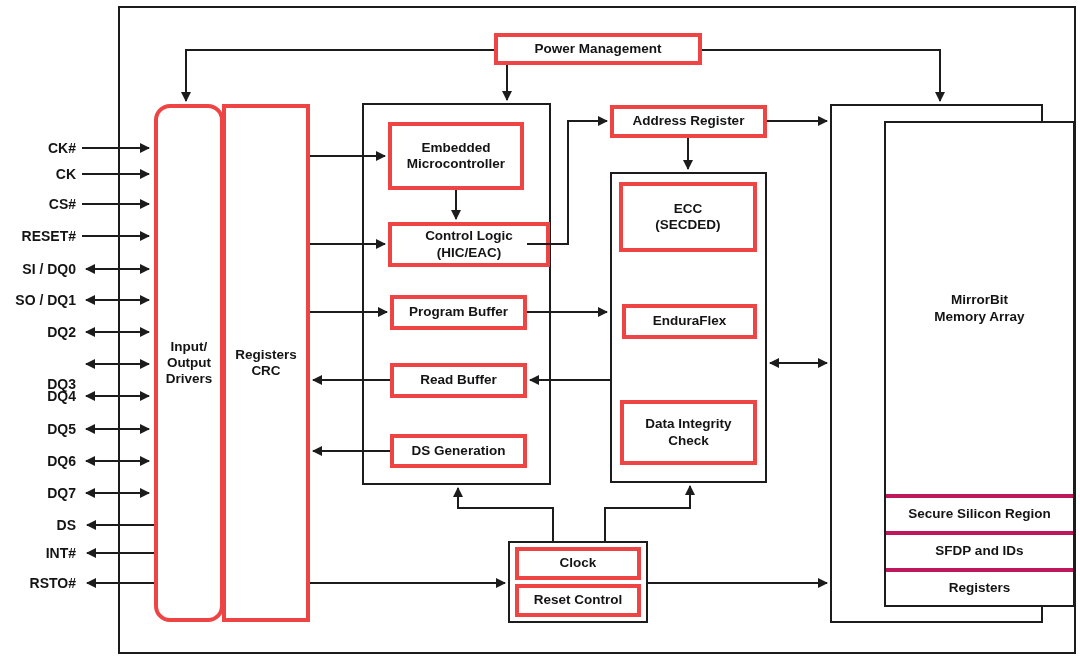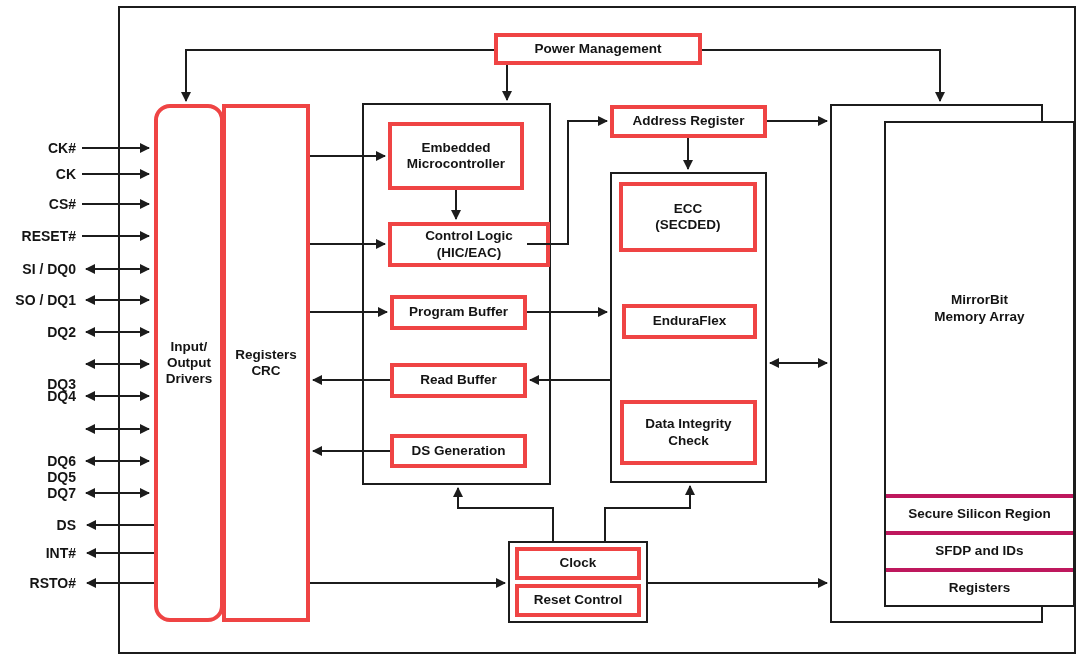--- a/index.html
+++ b/index.html
@@ -98,21 +98,21 @@
 
   <div class="pin-label" style="top:138px;">CK#</div>
   <div class="pin-label" style="top:164px;">CK</div>
   <div class="pin-label" style="top:194px;">CS#</div>
   <div class="pin-label" style="top:226px;">RESET#</div>
   <div class="pin-label" style="top:259px;">SI / DQ0</div>
   <div class="pin-label" style="top:290px;">SO / DQ1</div>
   <div class="pin-label" style="top:322px;">DQ2</div>
   <div class="pin-label" style="top:374px;">DQ3</div>
   <div class="pin-label" style="top:386px;">DQ4</div>
-  <div class="pin-label" style="top:419px;margin-top:48px;">DQ5</div>
+  <div class="pin-label" style="top:419px;">DQ5</div>
   <div class="pin-label" style="top:451px;">DQ6</div>
   <div class="pin-label" style="top:483px;">DQ7</div>
   <div class="pin-label" style="top:515px;">DS</div>
   <div class="pin-label" style="top:543px;">INT#</div>
   <div class="pin-label" style="top:573px;">RSTO#</div>
 
   <div class="box" style="left:154px; top:104px; width:70px; height:518px;border-radius:16px;">Input/
 Output
 Drivers</div>
   <div class="box" style="left:222px; top:104px; width:88px; height:518px;">Registers

